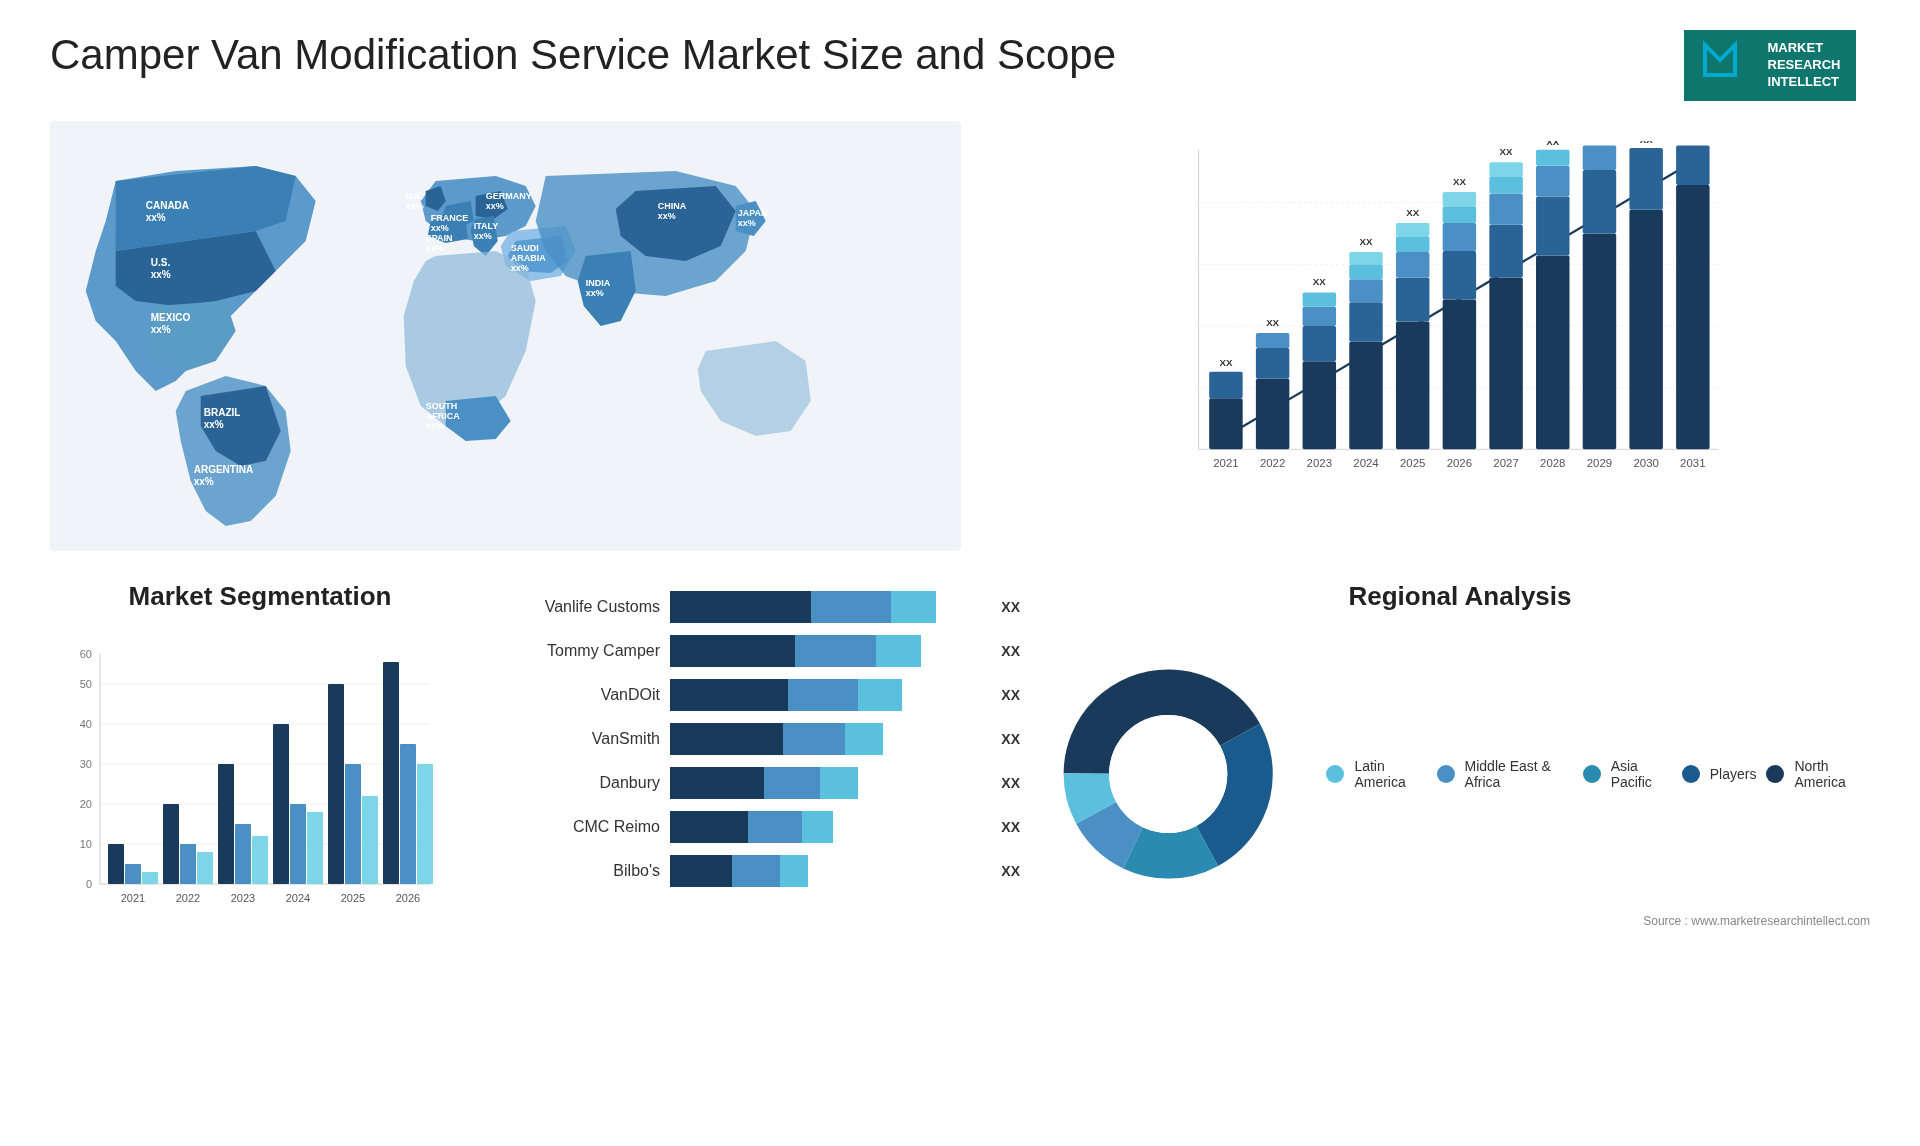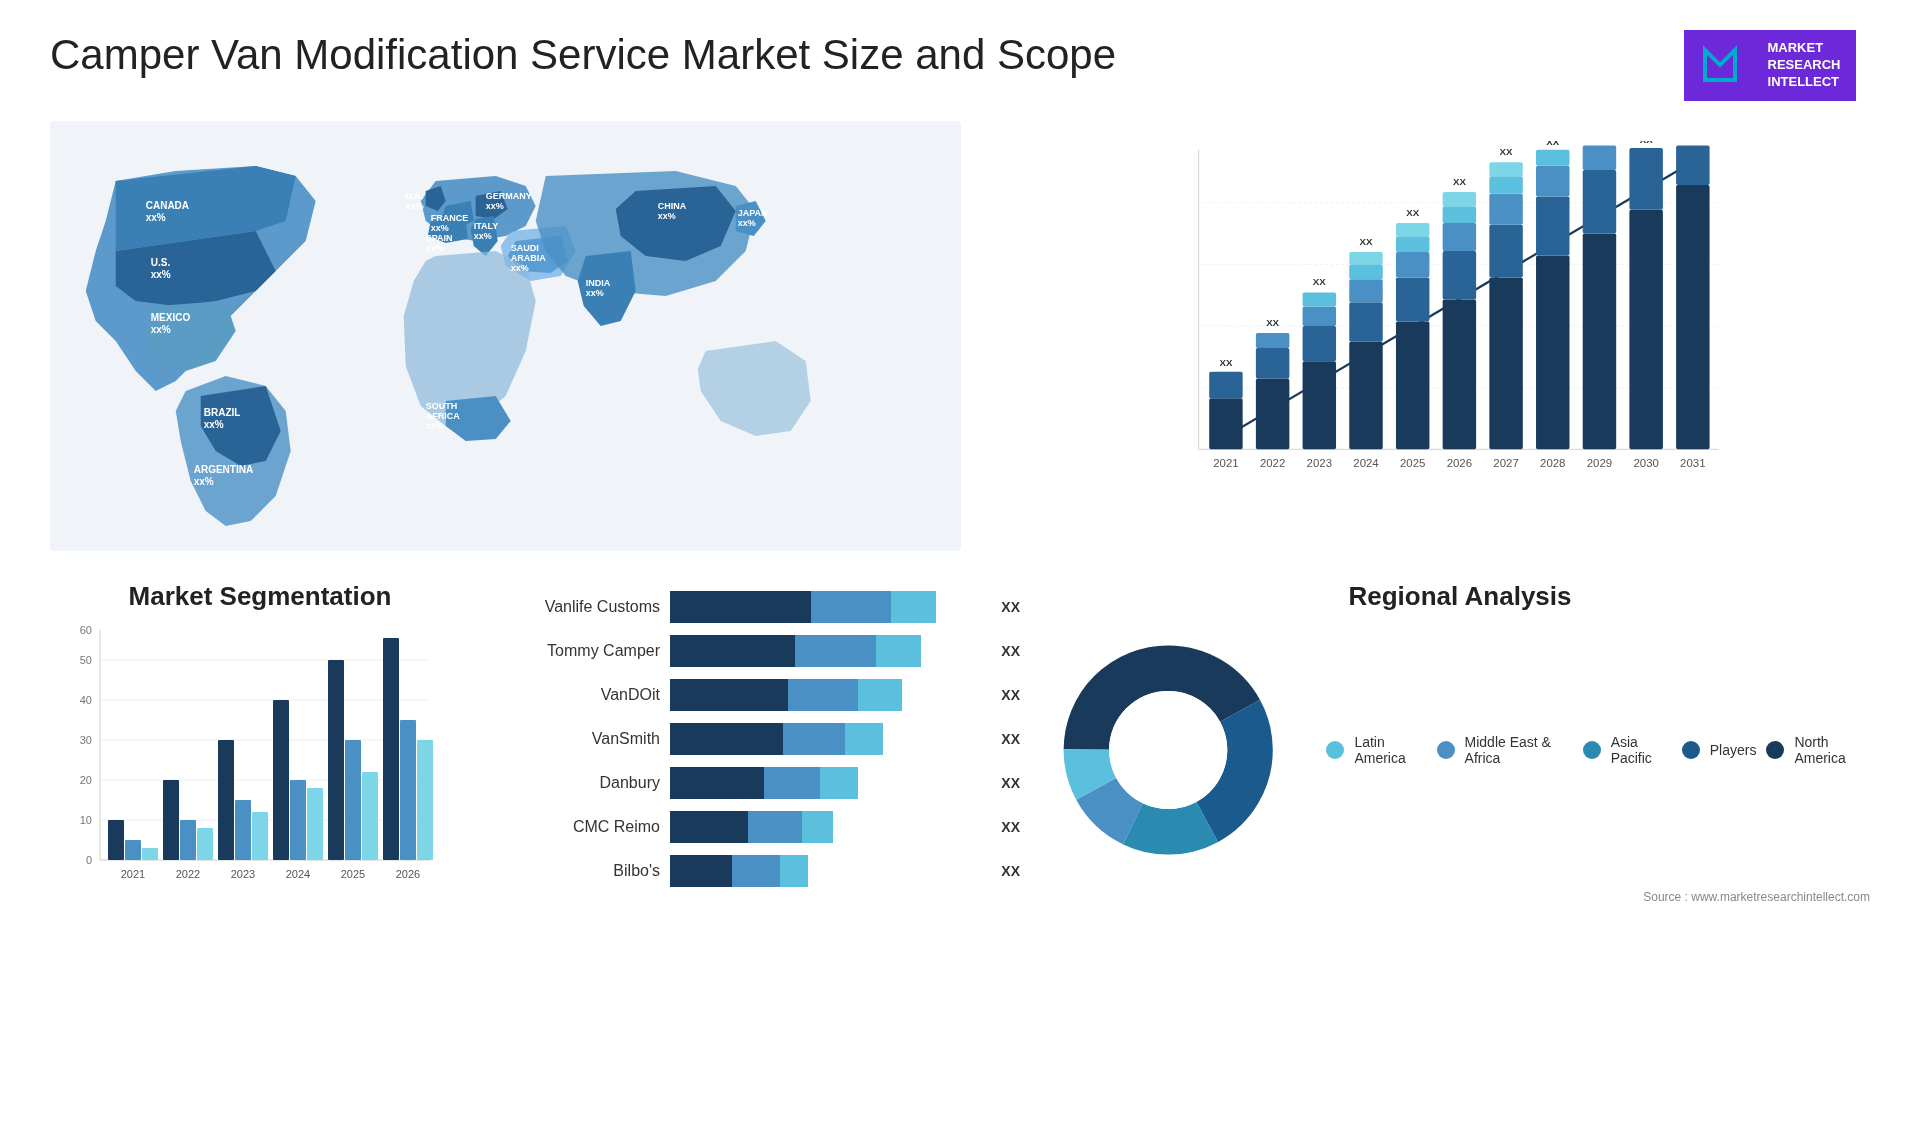--- a/index.html
+++ b/index.html
@@ -29,24 +29,24 @@
       color: #222;
       line-height: 1.2;
     }
     .logo-area {
       display: flex;
       flex-direction: column;
       align-items: center;
       min-width: 200px;
     }
     .logo-box {
-      background: #6d28d9;
+      background: #0f766e;
       padding: 10px 16px;
       display: flex;
-      align-items: center;
+      align-items: flex-start;
       gap: 28px;
     }
     .logo-icon {
       width: 40px;
       height: 40px;
     }
     .logo-text {
       color: #fff;
       font-size: 13px;
       font-weight: 700;
@@ -84,21 +84,21 @@
     .key-players {
       flex: 0 0 520px;
     }
     .regional-analysis {
       flex: 1;
     }
     .section-title {
       font-size: 26px;
       font-weight: 700;
       color: #222;
-      margin-bottom: 8px;
+      margin-bottom: 32px;
       text-align: center;
     }
     
     .world-map-svg {
       width: 100%;
       height: 100%;
     }
     .seg-legend {
       margin-top: 10px;
       display: flex;

